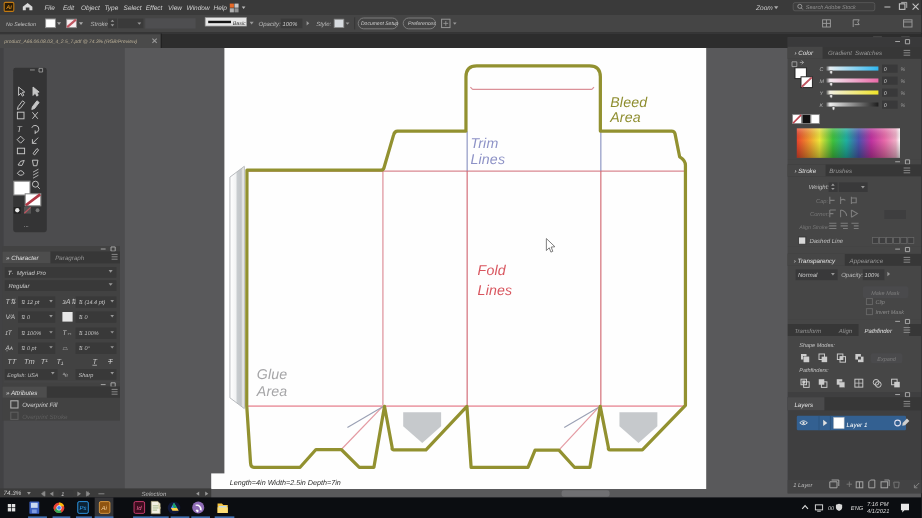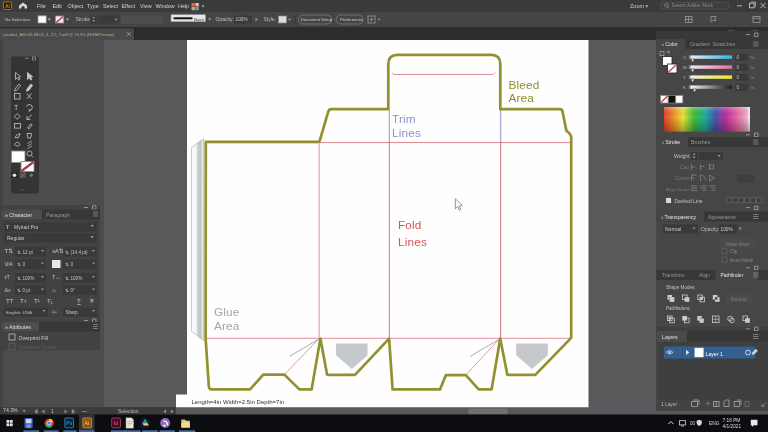--- a/index.html
+++ b/index.html
@@ -1,15 +1,15 @@
 <!DOCTYPE html>
 <html><head><meta charset="utf-8">
 <style>
 html,body{margin:0;padding:0;background:#000;}
-#app{position:relative;width:768px;height:432px;overflow:hidden;font-family:"Liberation Sans",sans-serif;}
+#app{position:relative;width:768px;height:432px;overflow:hidden;font-family:"Liberation Sans",sans-serif;font-style:italic;}
 svg{display:block;}
 </style></head>
 <body>
 <div id="app">
 <svg width="768" height="432" viewBox="0 0 768 432" font-family="Liberation Sans, sans-serif">
 
 <rect x="0" y="0" width="768" height="432" fill="#59595b"></rect>
 
 <rect x="0" y="0" width="768" height="12.5" fill="#3a3a3a"></rect>
 

